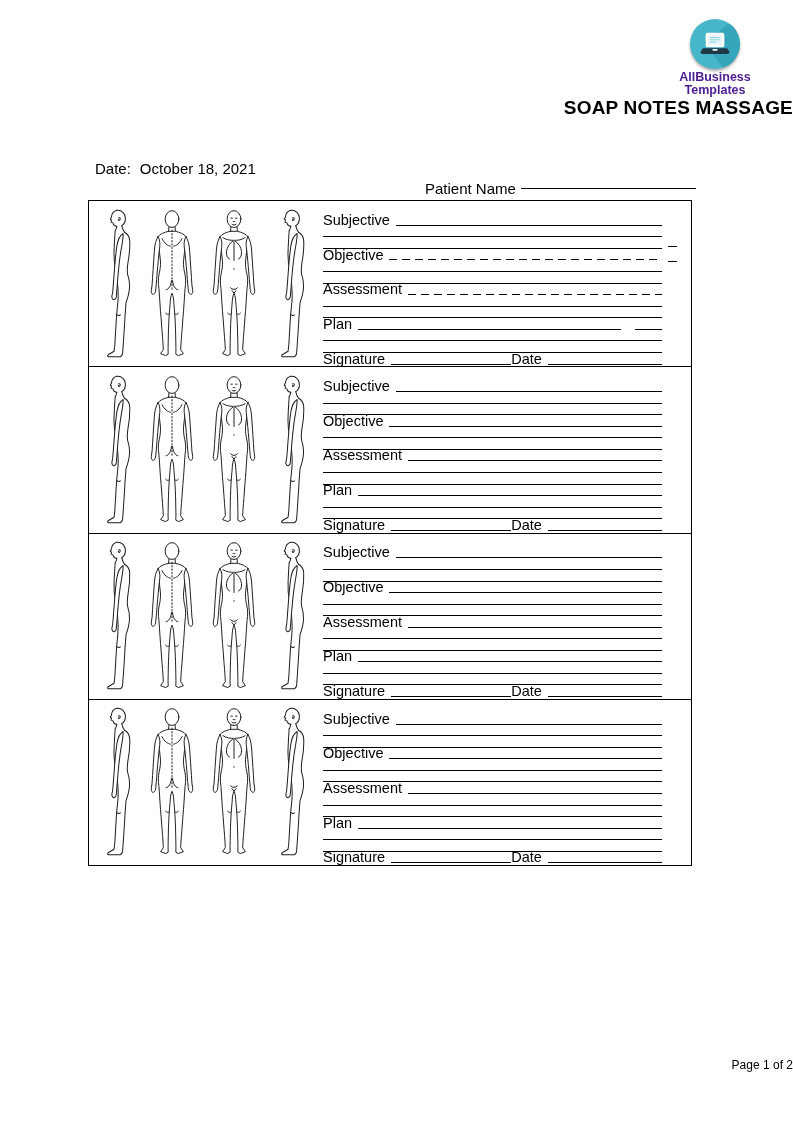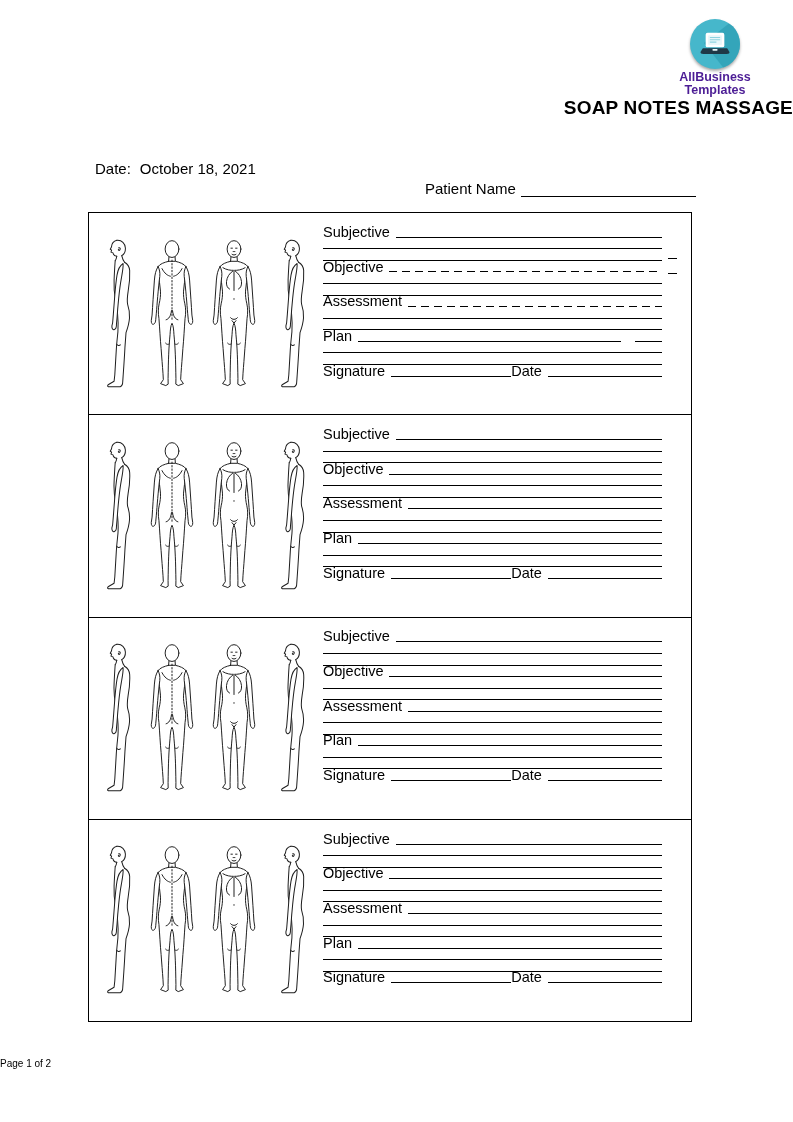--- a/index.html
+++ b/index.html
@@ -21,27 +21,27 @@
     background: #2f9fb4; transform: rotate(-38deg); transform-origin: 0 0; opacity: .75;
   }
   .logo-circle svg { position: absolute; left: 8px; top: 11px; }
   .logo-text { margin-top: 2px; font-size: 12.5px; font-weight: bold; color: #4c1d95; line-height: 13px; }
 
   
   .doc-title { position: absolute; top: 97px; left: 0; width: 100%; text-align: right;
     font-size: 19px; font-weight: bold; letter-spacing: .2px; }
   .date-line { position: absolute; top: 152px; left: 95px; font-size: 15px; margin-top: 8px; }
   .date-line .v { margin-left: 9px; }
-  .patient-line { position: absolute; top: 180px; left: 425px; width: 271px; display: flex; font-size: 15px; }
+  .patient-line { position: absolute; top: 180px; left: 425px; width: 271px; display: flex; font-size: 15px; align-items: center; }
   .patient-line .plbl { white-space: nowrap; margin-right: 5px; }
   .patient-line .pline { flex: 1; border-bottom: 1.4px solid #000; }
 
   
   .soap-table {
-    position: absolute; left: 88px; top: 212px; width: 604px; height: 810px;
+    position: absolute; left: 88px; top: 200px; width: 604px; height: 666px;
     border: 1.7px solid #000; display: flex; flex-direction: column; background: #fff;
   }
   .soap-section { flex: 1; display: flex; border-bottom: 1.5px solid #000; min-height: 0; }
   .soap-section:last-child { border-bottom: none; }
 
   .figs { width: 227px; display: flex; align-items: center; justify-content: center; gap: 12px; padding-top: 3px; }
   .fig { display: block; }
 
   .form { flex: 1; padding: 13.4px 29px 0 7px; position: relative; }
   .frow { height: 11.55px; display: flex; align-items: flex-end; font-size: 14.5px; line-height: 11px; }
@@ -57,21 +57,21 @@
     border-bottom: none;
     background: repeating-linear-gradient(90deg, #000 0 8px, transparent 8px 13px) left bottom / 100% 1.4px no-repeat;
   }
   .sec-0 .f-plan .gap, .sec-0 .f-plan .tail { display: block; }
   .stray { display: none; position: absolute; right: 14px; width: 9px; height: 0; border-bottom: 1.6px solid #000; }
   .sec-0 .stray { display: block; }
   .sec-0 .stray.s1 { top: 45px; }
   .sec-0 .stray.s2 { top: 59.5px; }
 
   
-  .page-footer { position: absolute; top: 1058px; left: 0; width: 100%; text-align: left; font-size: 10px; }
+  .page-footer { position: absolute; top: 1058px; left: 0; width: 100%; text-align: right; font-size: 12px; }
 
   .defs-hidden { position: absolute; width: 0; height: 0; overflow: hidden; }
 </style>
 </head>
 <body>
 
 <svg class="defs-hidden" aria-hidden="true">
   <defs>
     <g id="sym-side" fill="none" stroke="#1e1e1e" stroke-width="1.1" stroke-linecap="round" stroke-linejoin="round">
       <path d="M21,2.5 C26.5,2 30,6 30.3,11 C30.5,14.8 29,17.8 26.3,19.4"></path>

